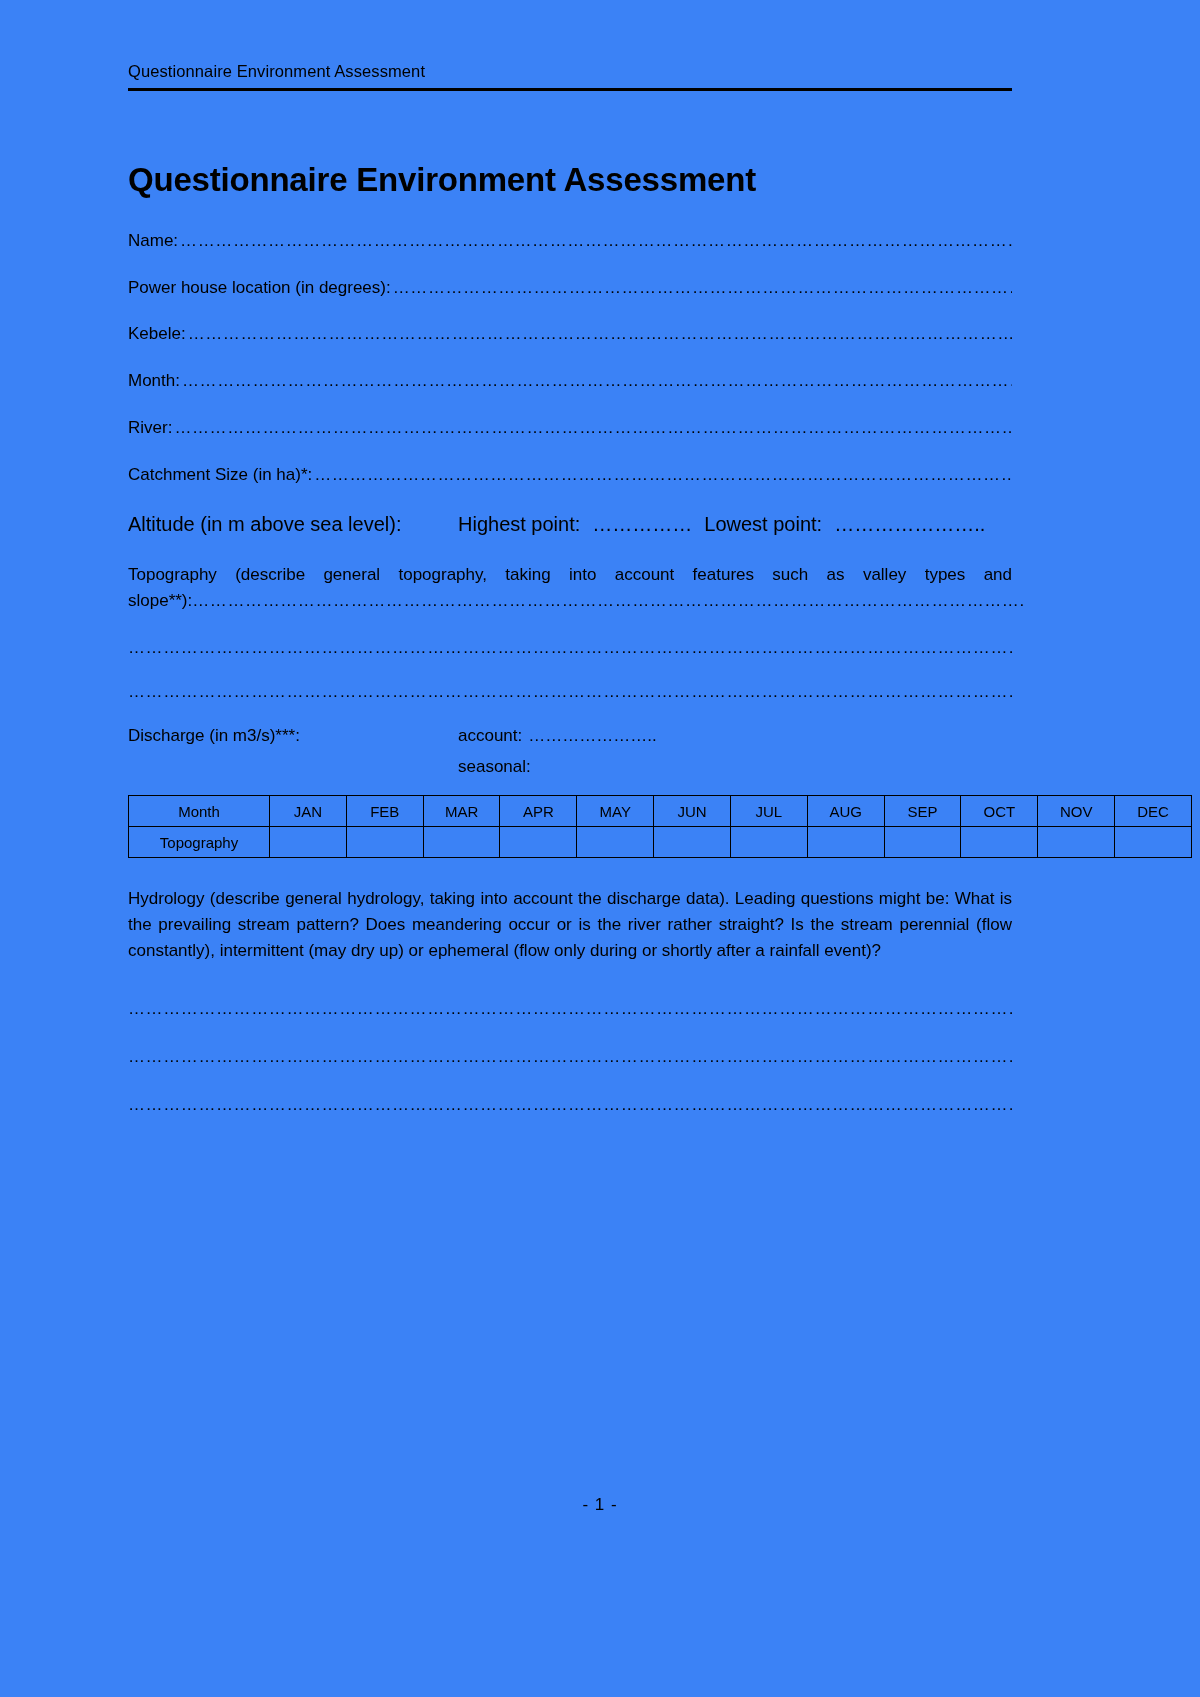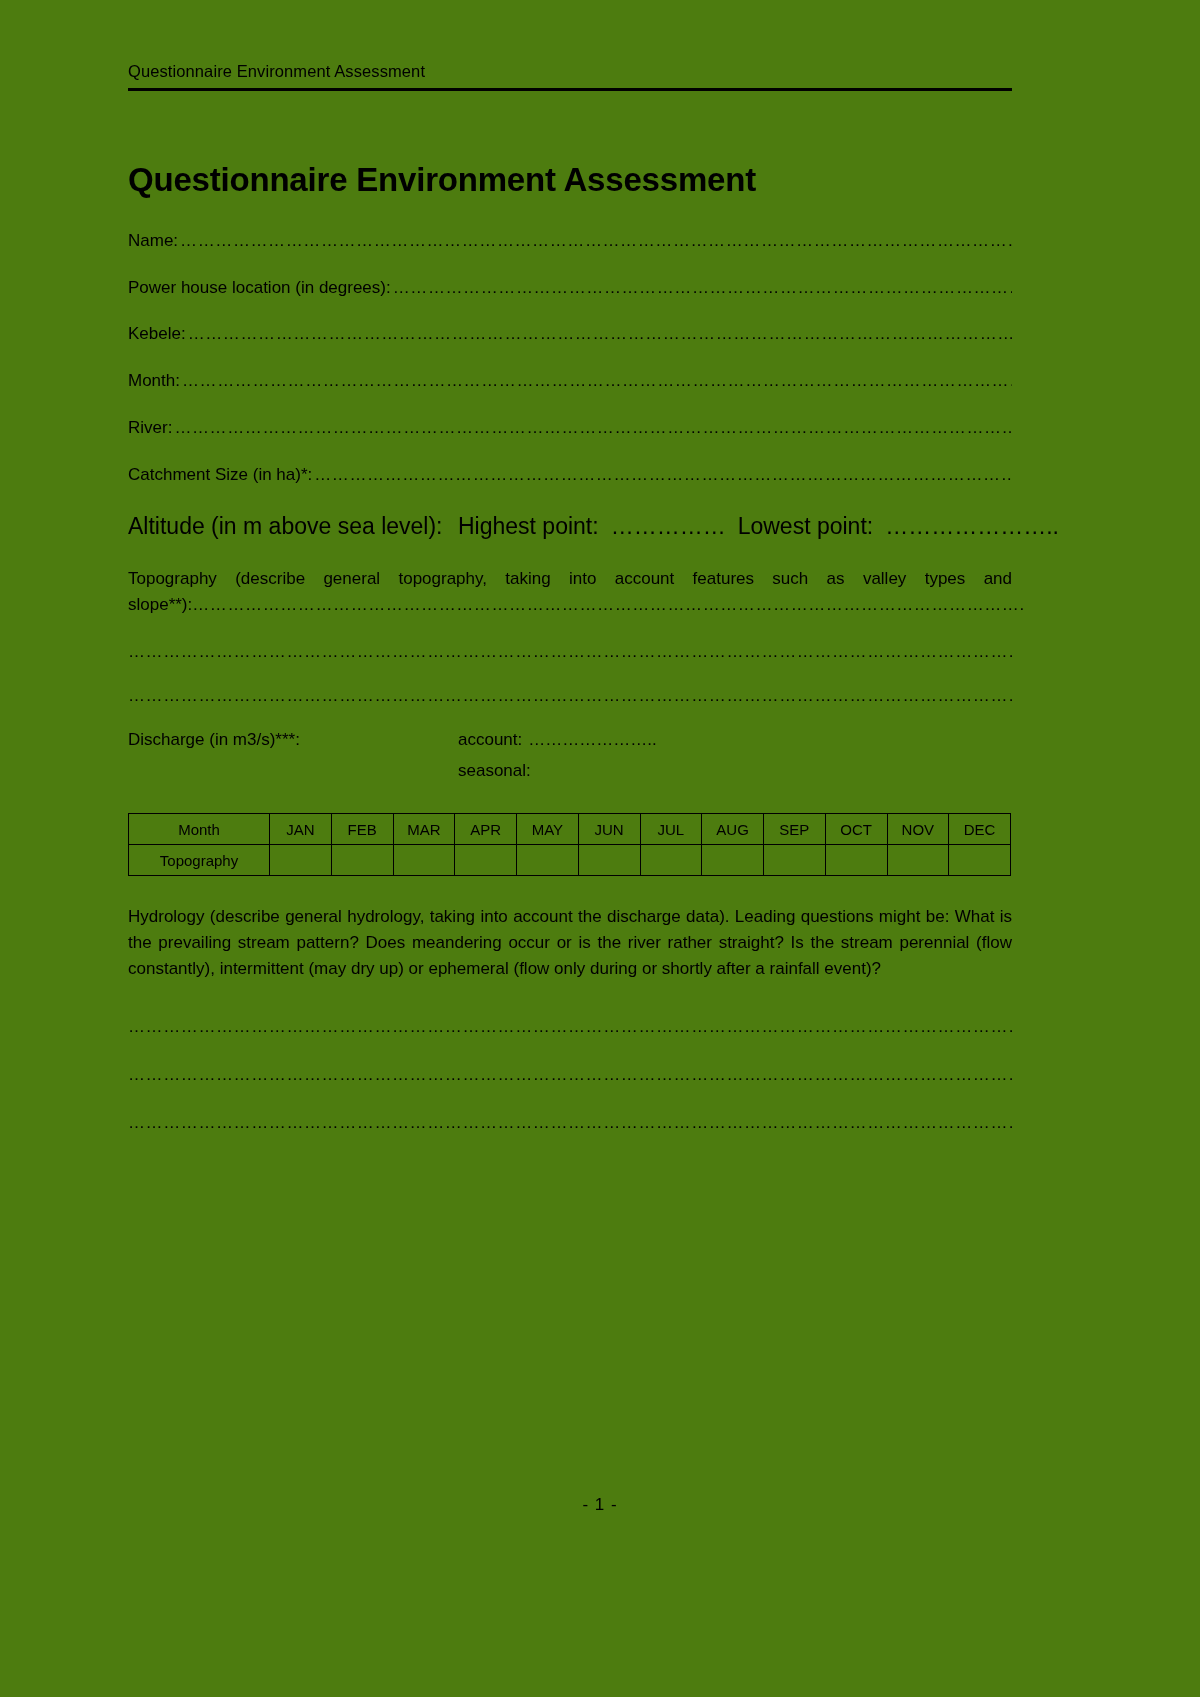--- a/index.html
+++ b/index.html
@@ -11,21 +11,21 @@
     width: 1200px;
     height: 1697px;
     position: relative;
     font-family: "Liberation Sans", sans-serif;
     color: #000000;
     overflow: hidden;
   }
   .page {
     position: absolute;
     inset: 0;
-    background: #4d7c0f;
+    background: #3b82f6;
   }
 
   
   .doc-header {
     position: absolute;
     left: 128px;
     top: 62px;
     width: 884px;
   }
   .doc-header-text {
@@ -75,21 +75,21 @@
     overflow: hidden;
     letter-spacing: 0.6px;
     font-size: 17px;
     margin-left: 2px;
   }
 
   
   .alt-row {
     display: flex;
     align-items: center;
-    font-size: 23px;
+    font-size: 20px;
     line-height: 1.35;
     margin-bottom: 24px;
     white-space: nowrap;
   }
   .alt-label { flex: 0 0 330px; }
   .alt-part { margin-right: 12px; }
 
   
   .para {
     font-size: 17px;
@@ -128,28 +128,28 @@
     white-space: nowrap;
     margin-bottom: 8px;
   }
   .discharge-label { flex: 0 0 330px; }
   .seasonal-row {
     display: flex;
     align-items: baseline;
     font-size: 17px;
     line-height: 1.35;
     white-space: nowrap;
-    margin-bottom: 30px;
+    margin-bottom: 16px;
   }
   .seasonal-spacer { flex: 0 0 330px; }
 
   
   table.month-table {
     border-collapse: collapse;
-    width: 883px;
+    width: 1064px;
     table-layout: fixed;
     margin-bottom: 28px;
     padding-left: 24px;
   }
   table.month-table td {
     border: 1.5px solid #000000;
     height: 26px;
     font-size: 15px;
     text-align: center;
     vertical-align: middle;

